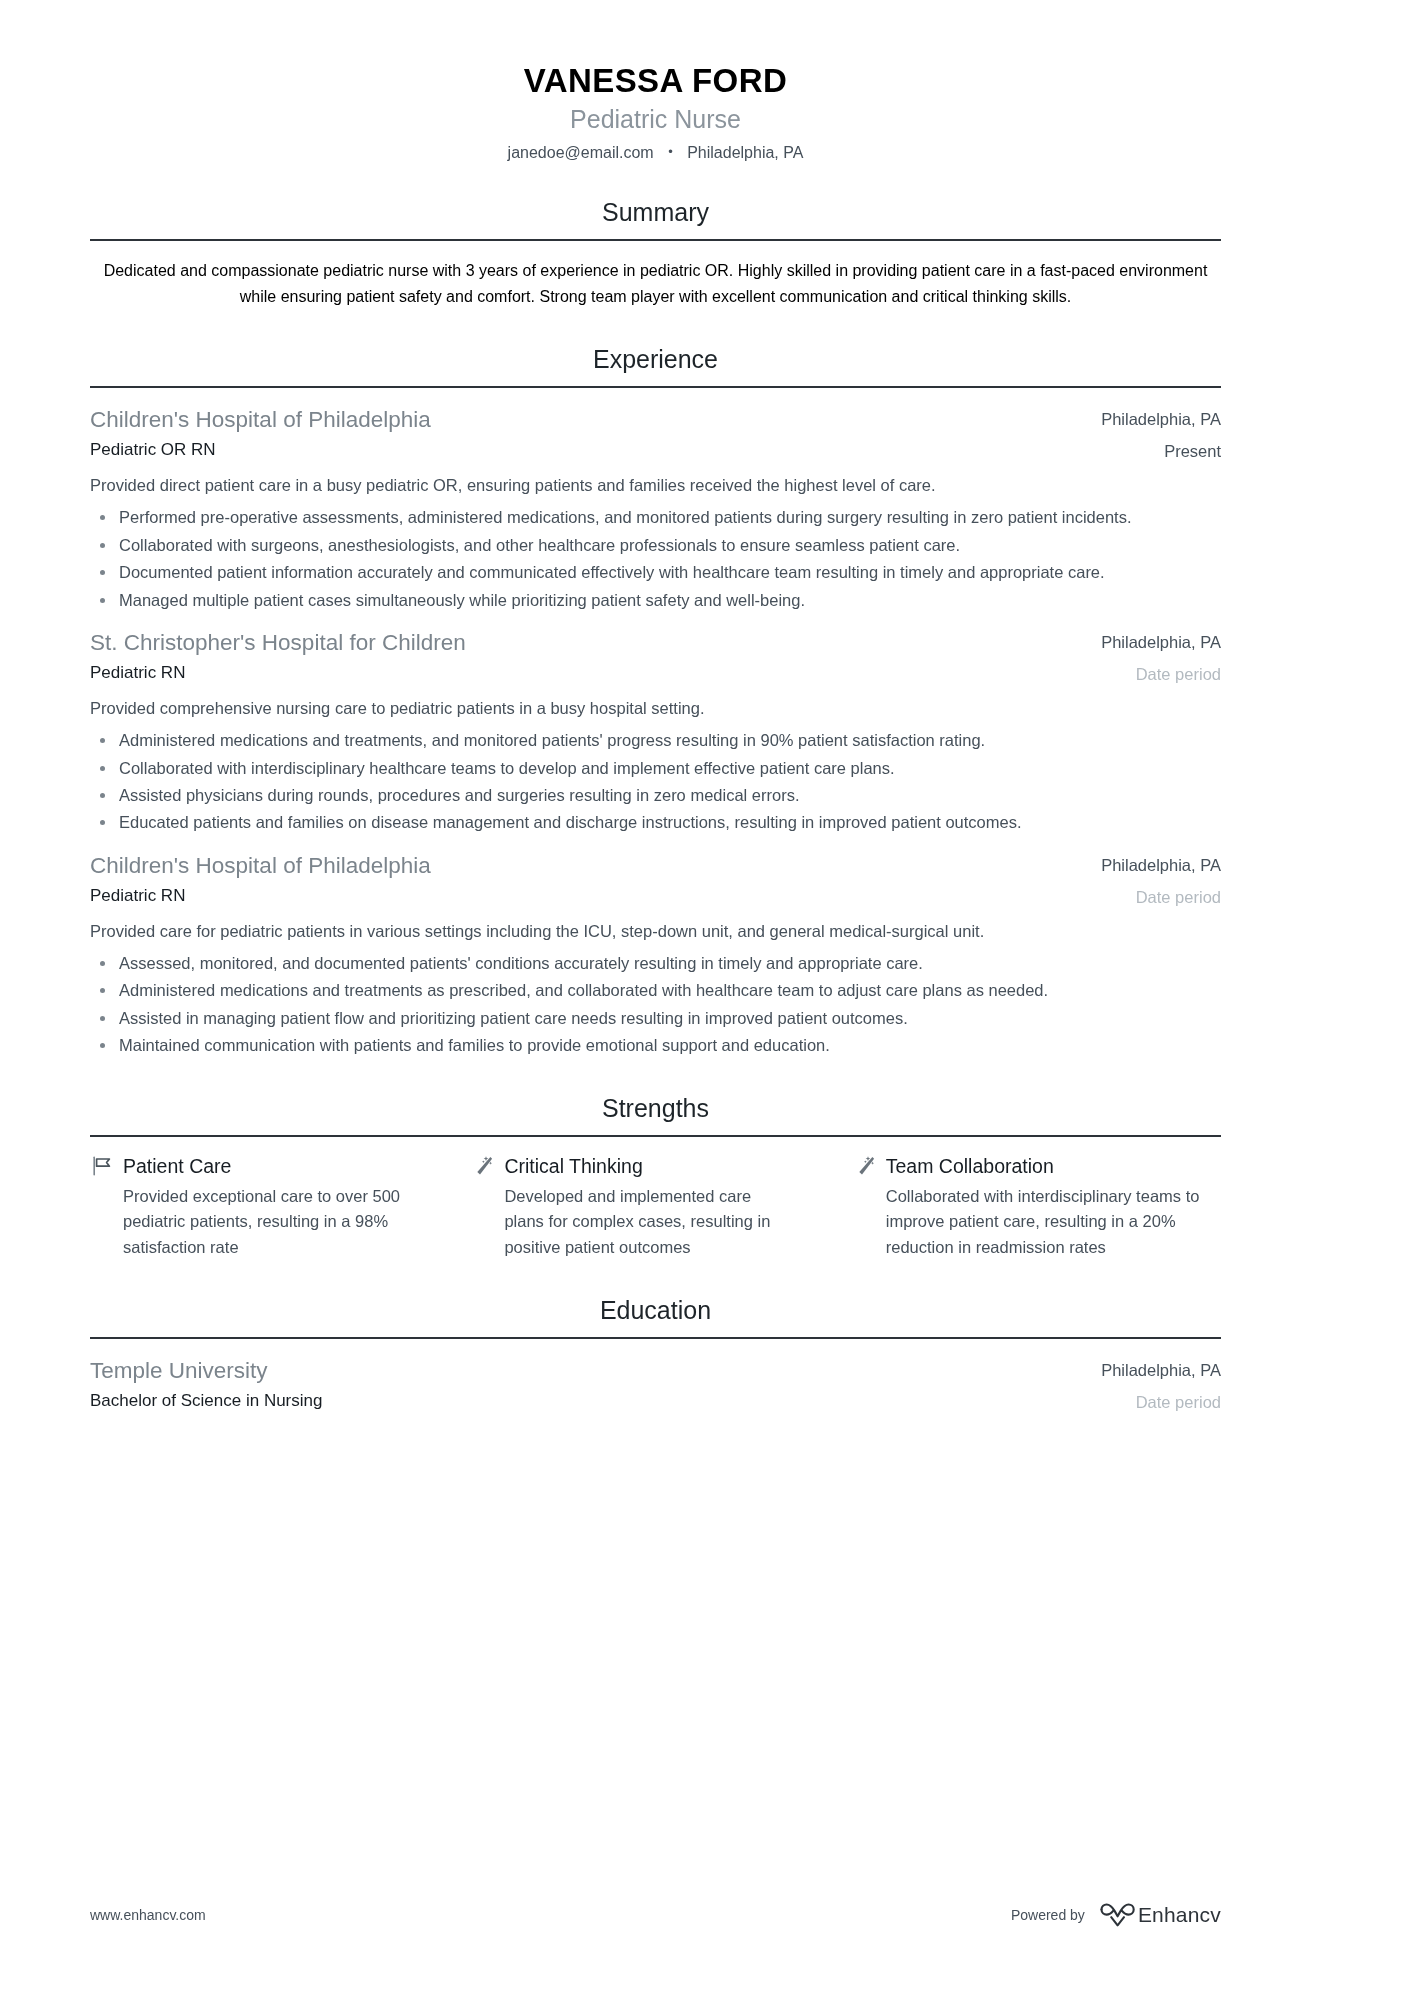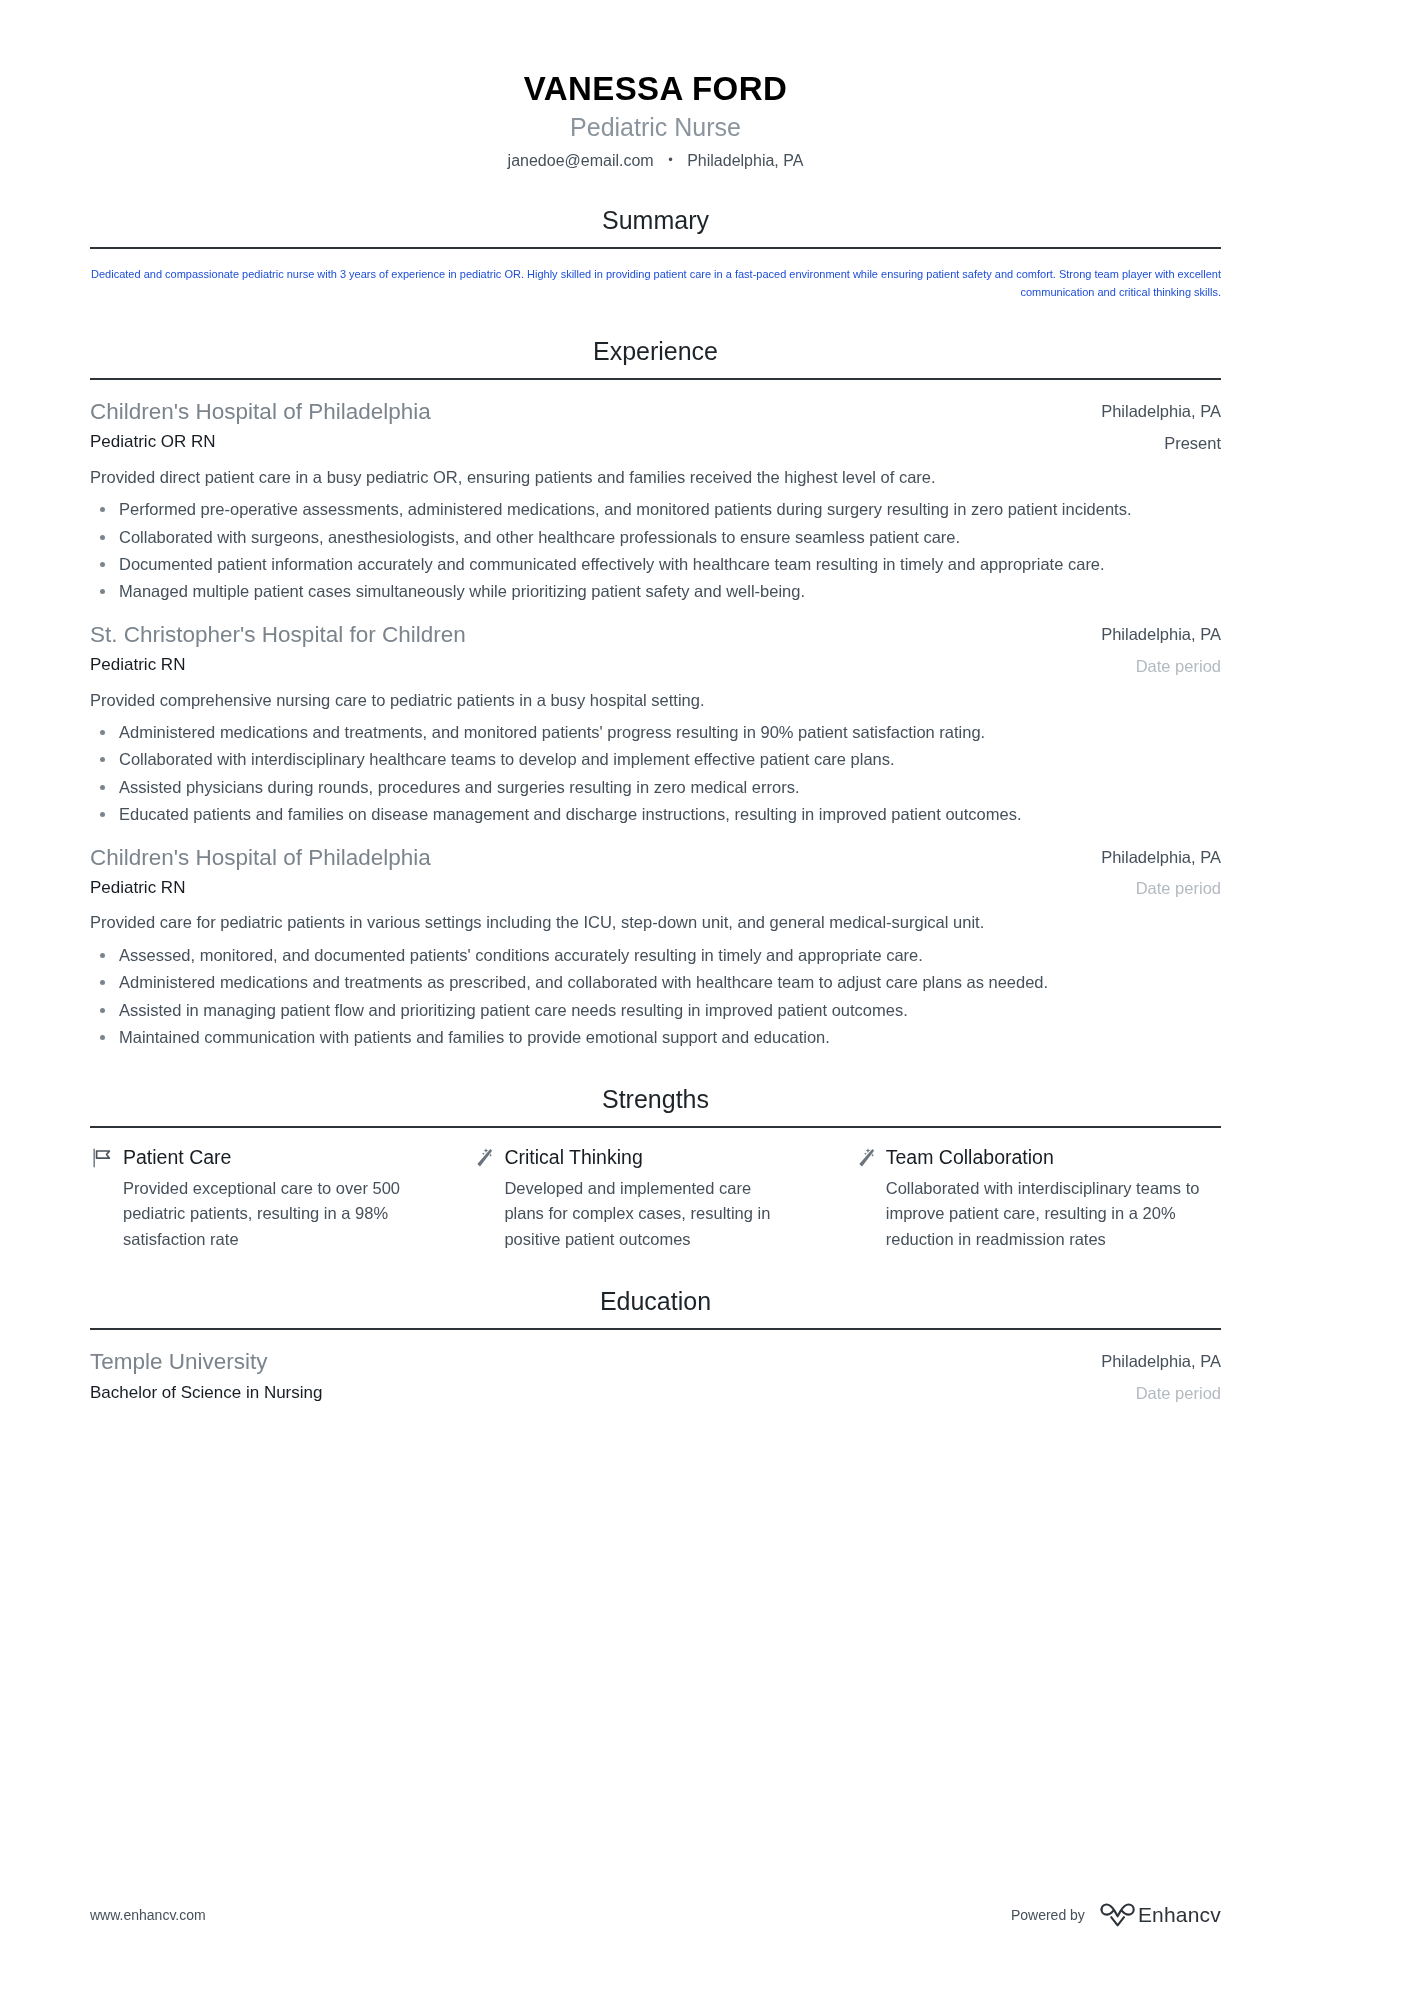--- a/index.html
+++ b/index.html
@@ -10,21 +10,21 @@
   body {
     font-family: "Liberation Sans", sans-serif;
     color: #3c4650;
     -webkit-font-smoothing: antialiased;
   }
   .page {
     width: 1311px;
     min-height: 1995px;
     background: #ffffff;
     position: relative;
-    padding: 16px 90px;
+    padding: 8px 90px;
   }
 
   
   .doc-header { padding-top: 52px; text-align: center; }
   .full-name {
     font-size: 33px;
     font-weight: 700;
     letter-spacing: 0.4px;
     color: #000000;
     line-height: 1.25;
@@ -62,24 +62,24 @@
   }
   .section-rule {
     height: 2px;
     background: #2d3339;
     width: 100%;
   }
   .section-body { padding-top: 17px; }
 
   
   .summary-text {
-    font-size: 11px;
+    font-size: 16px;
     line-height: 1.62;
-    color: #1d4ed8;
-    text-align: right;
+    color: #000000;
+    text-align: center;
   }
 
   
   .entry { margin-bottom: 8px; }
   .entry + .entry { margin-top: 15px; }
   .entry-top {
     display: flex;
     justify-content: space-between;
     align-items: flex-start;
     gap: 20px;

